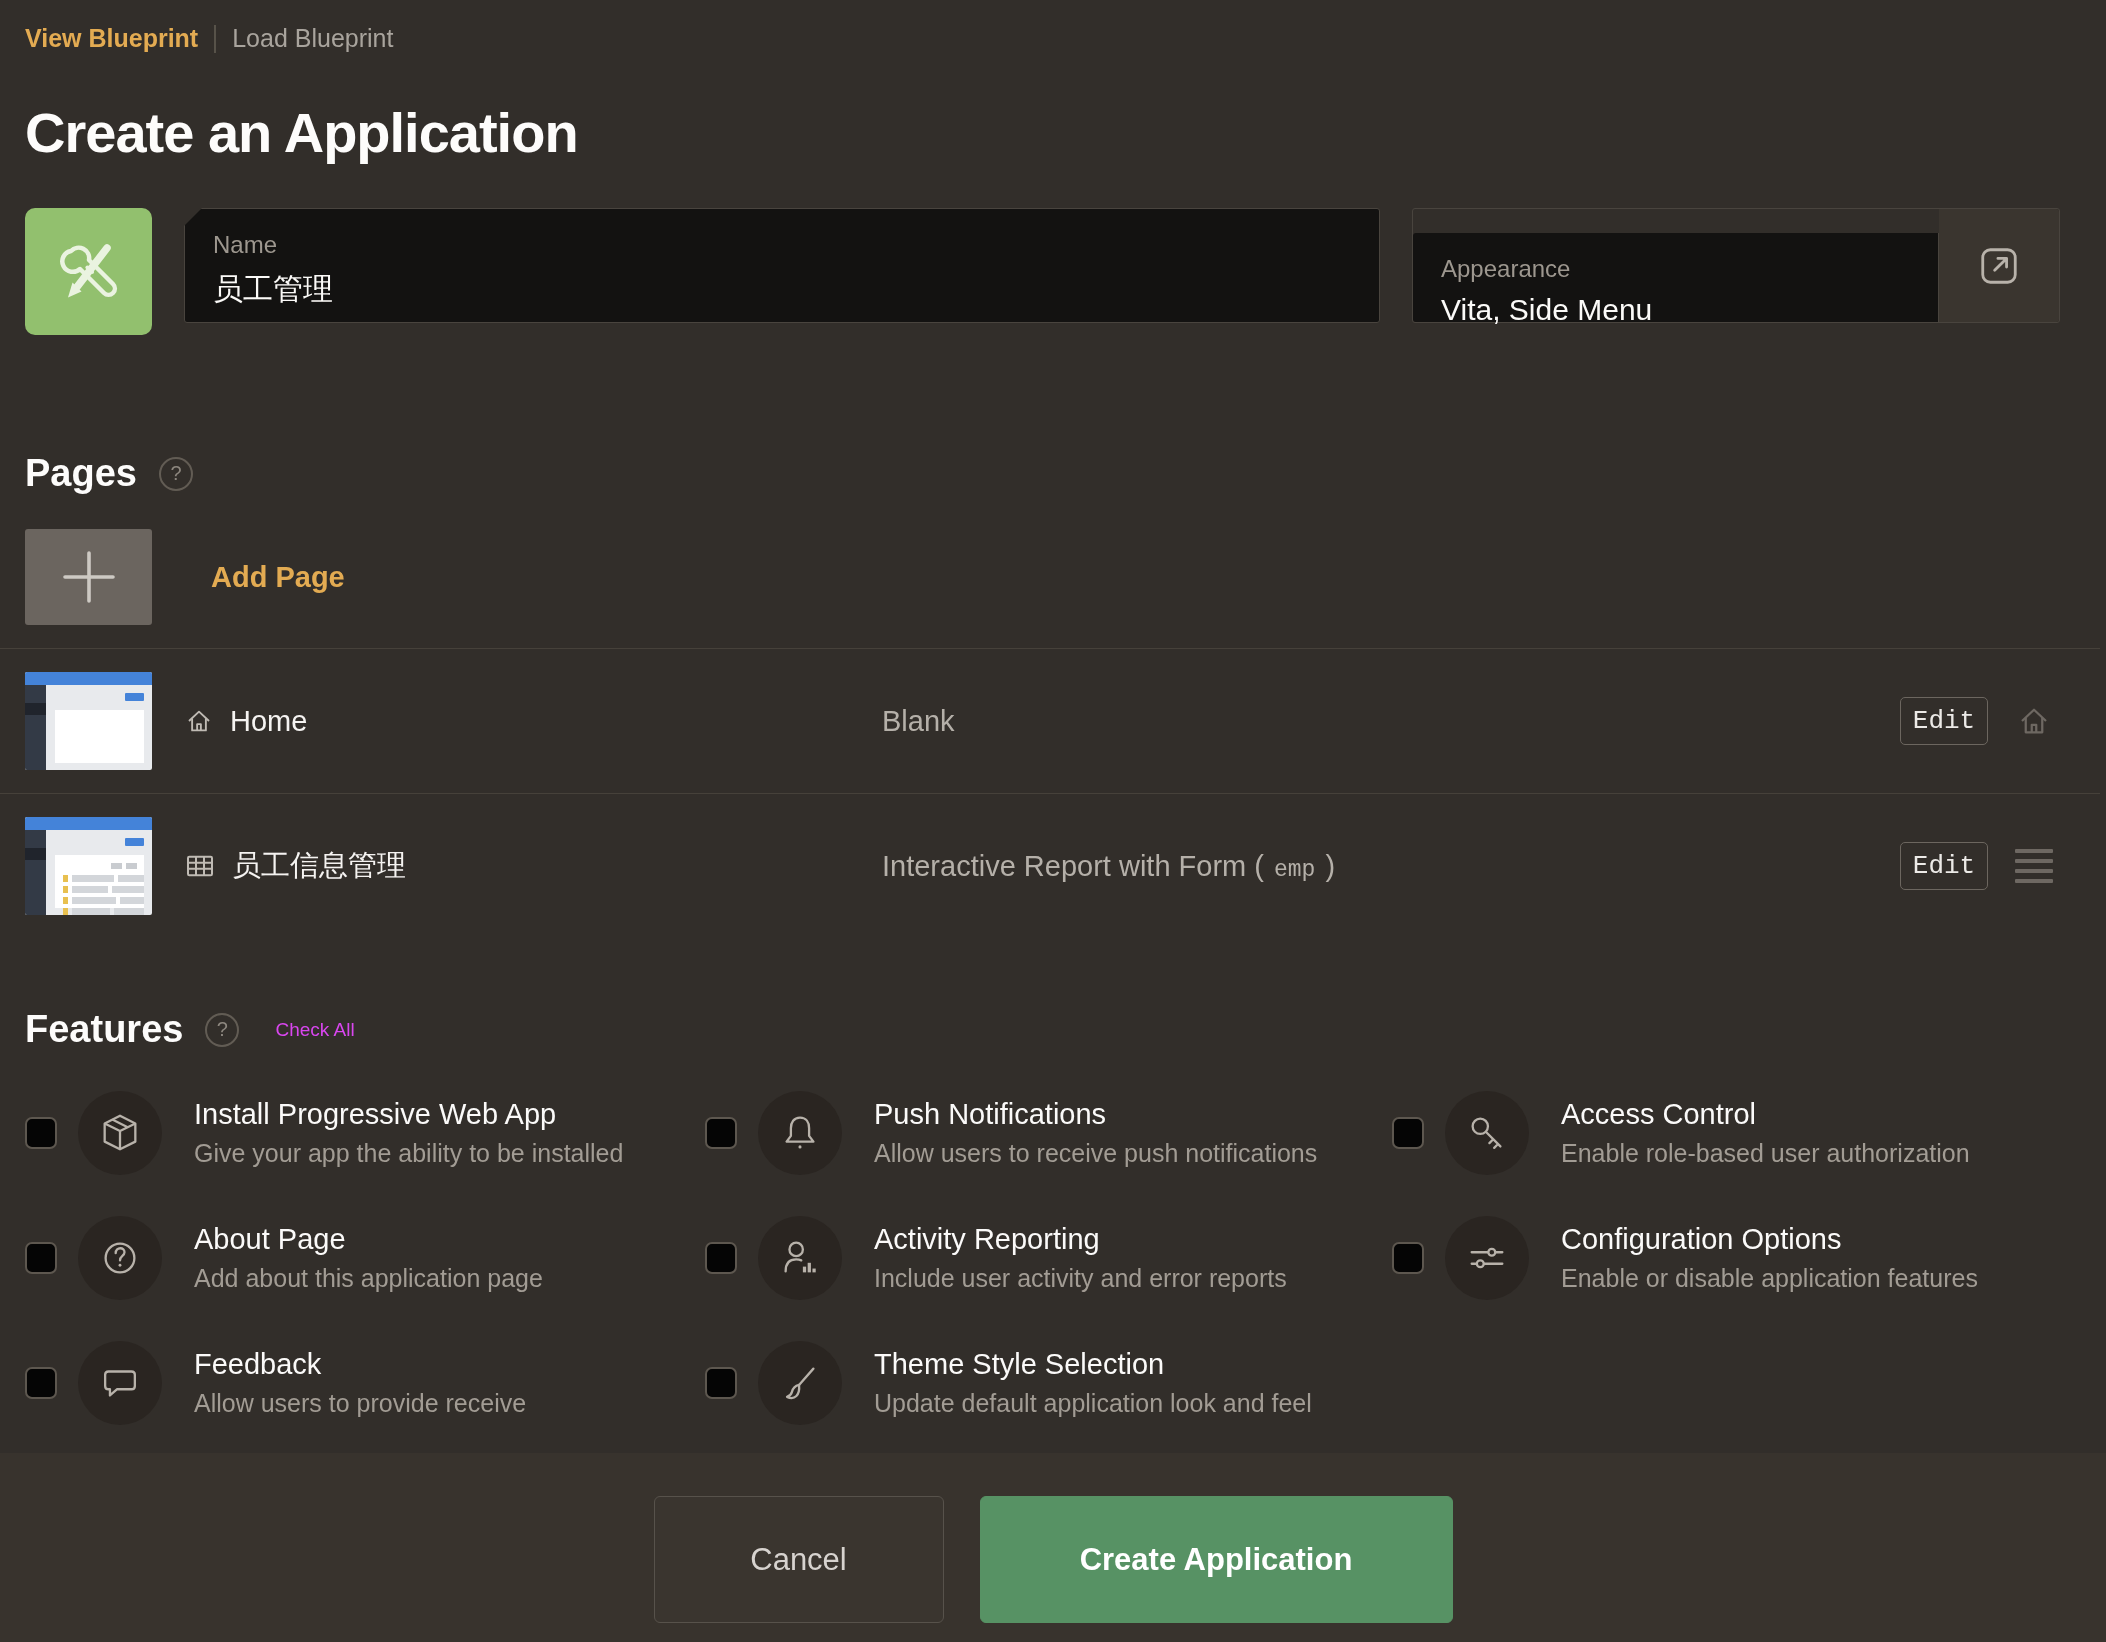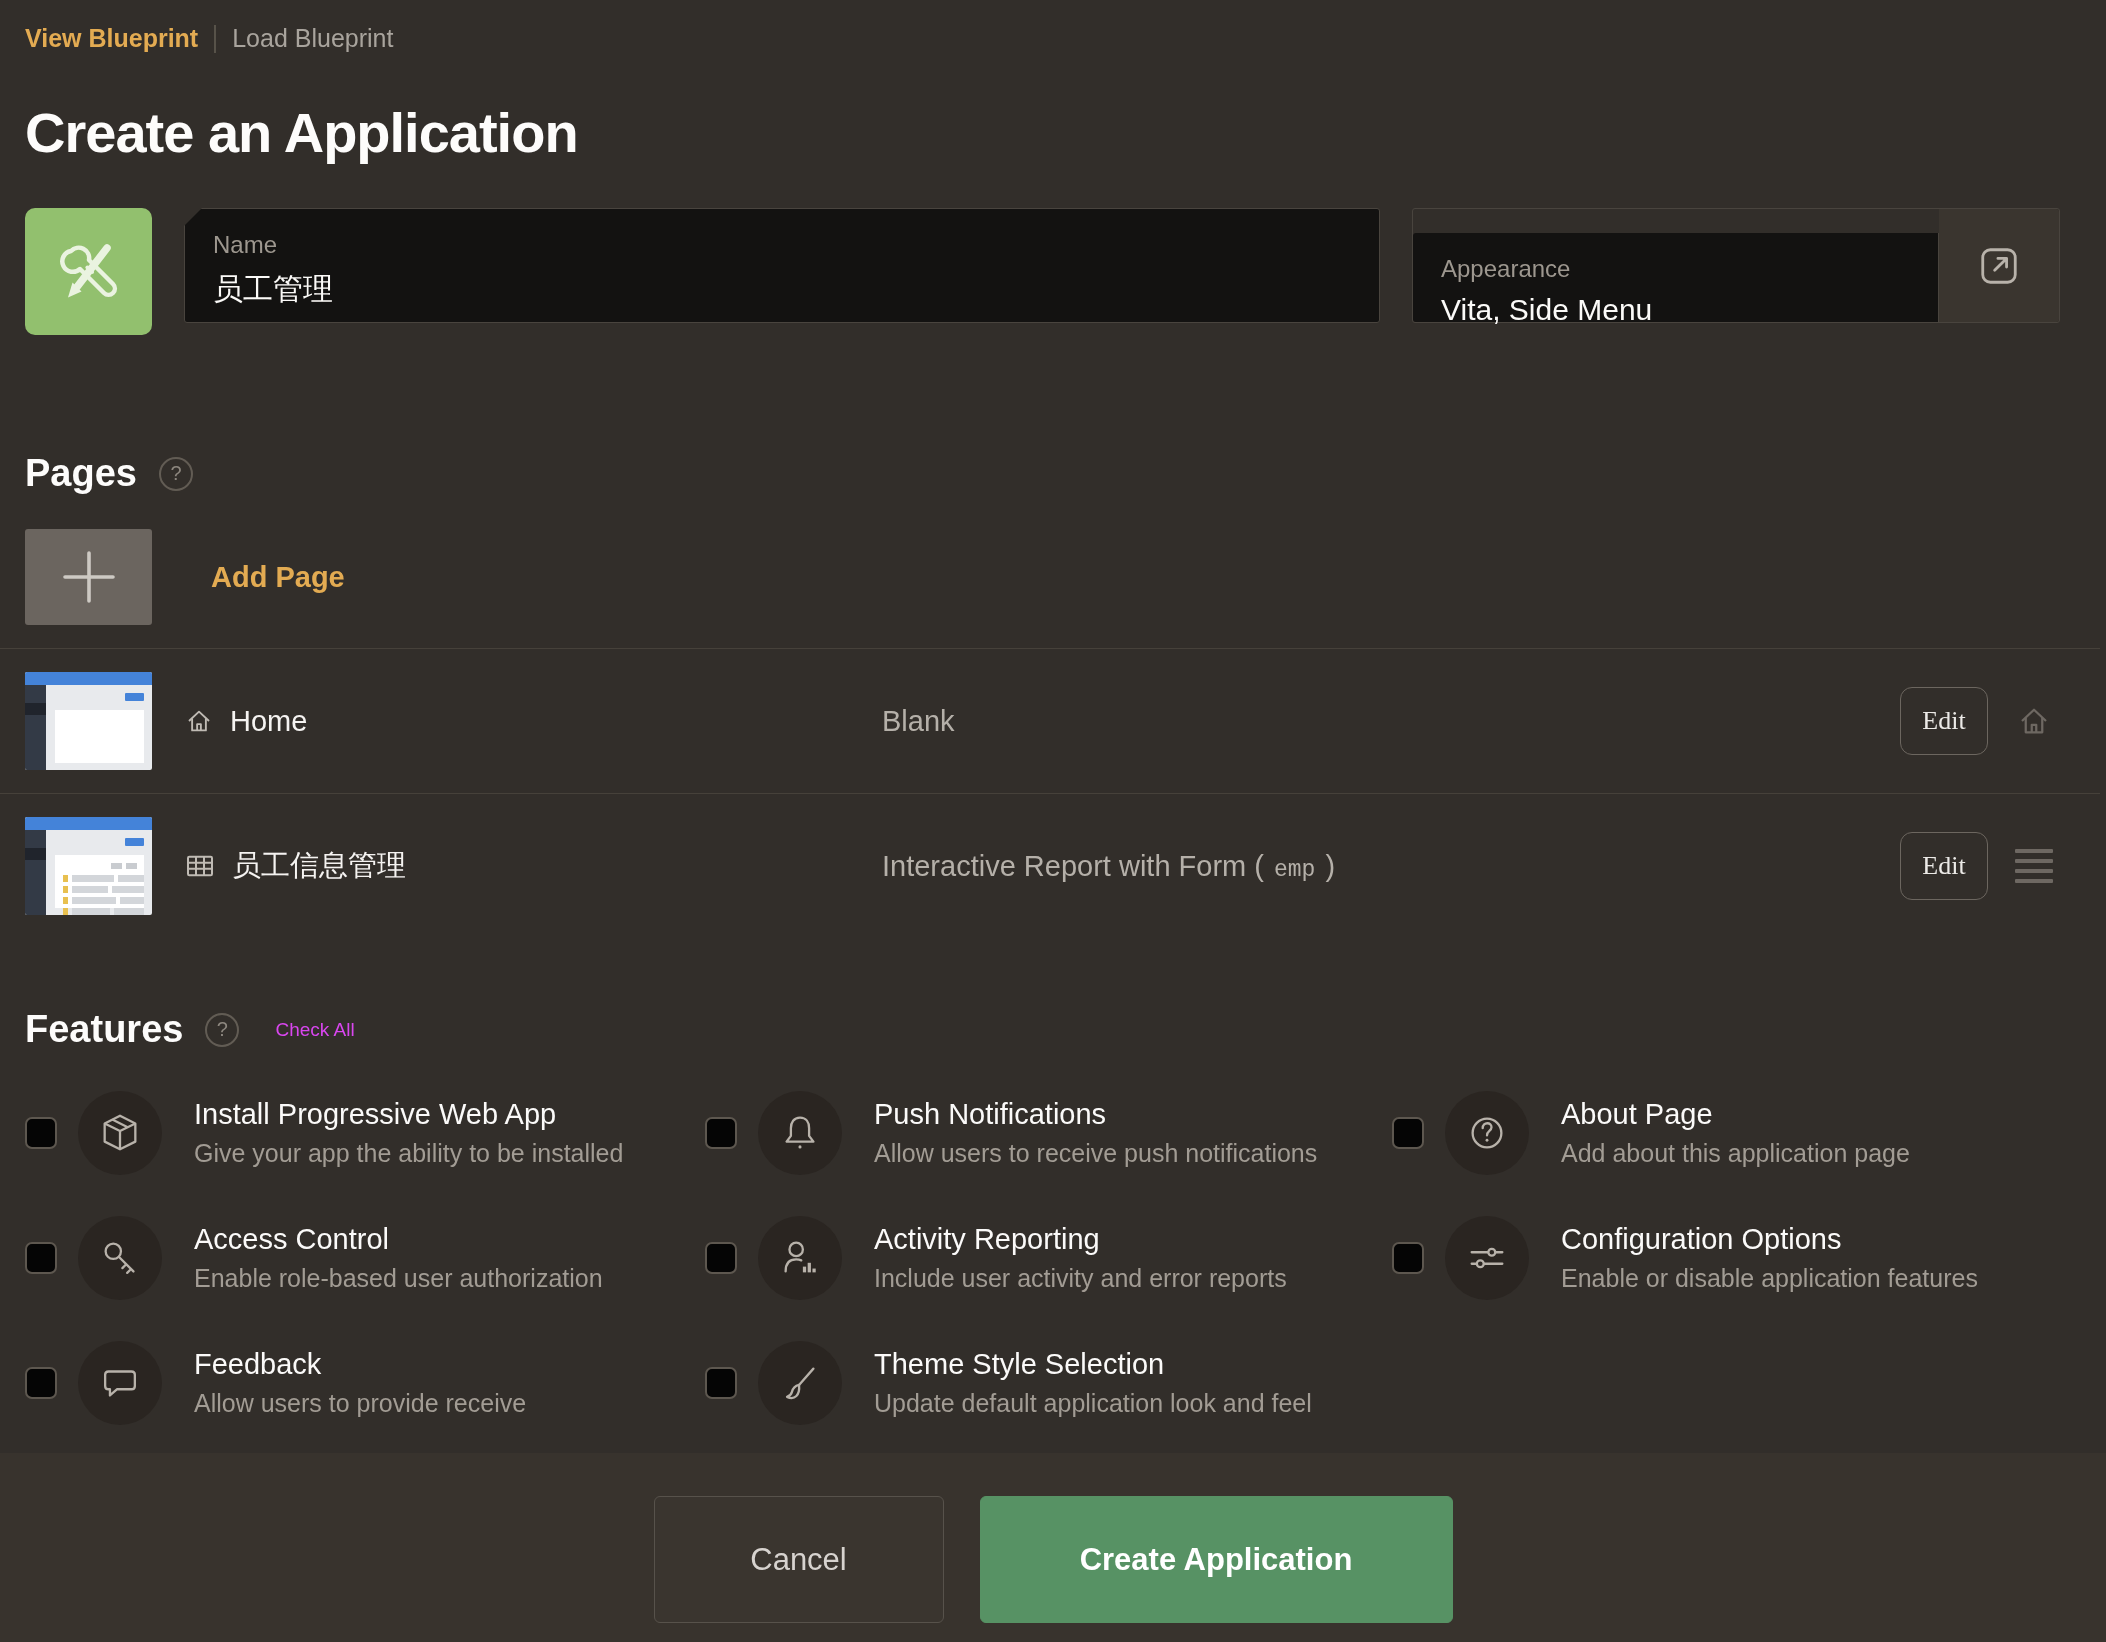--- a/index.html
+++ b/index.html
@@ -48,21 +48,21 @@
   .thumb .side-item { position:absolute; top:31px; left:0; width:21px; height:12px; background:#20242c; }
   .thumb .chrome-btn { position:absolute; top:21px; right:8px; width:19px; height:8px; background:#4483d9; border-radius:1px; }
   .thumb .content { position:absolute; top:38px; left:30px; right:8px; bottom:7px; background:#ffffff; }
   .thumb .rep-chip { position:absolute; top:8px; width:11px; height:6px; background:#c9ccd0; }
   .thumb .rep-line { position:absolute; left:8px; height:7px; display:flex; gap:4px; }
   .thumb .rep-tick { width:5px; height:7px; background:#e8c050; }
   .thumb .rep-bar { height:7px; background:#d3d6da; }
   .row-title { flex:0 0 auto; width:698px; margin-left:32px; display:flex; align-items:center; gap:16px; font-size:29px; color:#f5f3f1; }
   .row-type { flex:1 1 auto; font-size:29px; color:#b5b0a9; display:flex; align-items:baseline; gap:10px; }
   .row-type .code { font-family:"Liberation Mono","DejaVu Sans Mono",monospace; font-size:23px; }
-  .edit-btn { flex:0 0 auto; width:88px; height:68px; border:1px solid #6c665f; border-radius:12px; background:transparent; color:#eceae7; font-size:26px; cursor:pointer; font-family:Liberation Serif, serif; }
+  .edit-btn { flex:0 0 auto; width:88px; height:48px; border:1px solid #6c665f; border-radius:5px; background:transparent; color:#eceae7; font-size:26px; cursor:pointer; font-family:Liberation Mono, monospace; }
   .row-end-icon { flex:0 0 auto; width:40px; margin-left:26px; display:flex; justify-content:center; }
   .drag-handle { display:flex; flex-direction:column; gap:6px; cursor:grab; }
   .drag-handle span { width:38px; height:4px; background:#6e6862; border-radius:1px; }
   
   .features-grid { position:absolute; top:1070px; left:25px; right:30px; display:grid; grid-template-columns:680px 687px 1fr; grid-auto-rows:125px; }
   .feature { display:flex; align-items:center; gap:0; }
   .feature .cb { width:32px; height:32px; background:#050505; border:2px solid #5d574f; border-radius:7px; flex:0 0 auto; cursor:pointer; }
   .feature .circle { width:84px; height:84px; margin-left:21px; background:#2a2521; border-radius:50%; flex:0 0 auto; display:flex; align-items:center; justify-content:center; }
   .feature .ftext { margin-left:32px; }
   .feature .ftitle { font-size:29px; color:#fbfaf9; margin-bottom:8px; }
@@ -258,43 +258,43 @@
     </span>
     <span class="ftext">
       <div class="ftitle">Push Notifications</div>
       <div class="fdesc">Allow users to receive push notifications</div>
     </span>
   </div>
 
   <div class="feature">
     <span class="cb"></span>
     <span class="circle">
+      <svg width="46" height="46" viewBox="0 0 48 48" fill="none" stroke="#b8b2aa" stroke-width="2.4" stroke-linecap="round" stroke-linejoin="round">
+        <circle cx="17" cy="17" r="8"></circle>
+        <path d="M23 23 L38 38 M30.5 30.5 L26.5 34.5 M35.5 35.5 L31.5 39.5"></path>
+      </svg>
+    </span>
+    <span class="ftext">
+      <div class="ftitle">Access Control</div>
+      <div class="fdesc">Enable role-based user authorization</div>
+    </span>
+  </div>
+
+  <div class="feature">
+    <span class="cb"></span>
+    <span class="circle">
       <svg width="46" height="46" viewBox="0 0 48 48" fill="none" stroke="#b8b2aa" stroke-width="2.4" stroke-linecap="round">
         <circle cx="24" cy="24" r="15"></circle>
         <path d="M19.5 19 C19.5 15.5 22 13.8 24.3 13.8 C26.8 13.8 28.7 15.6 28.7 18 C28.7 22 24 21.8 24 26.5"></path>
         <circle cx="24" cy="31.5" r="1.5" fill="#b8b2aa" stroke="none"></circle>
       </svg>
     </span>
     <span class="ftext">
       <div class="ftitle">About Page</div>
       <div class="fdesc">Add about this application page</div>
-    </span>
-  </div>
-
-  <div class="feature">
-    <span class="cb"></span>
-    <span class="circle">
-      <svg width="46" height="46" viewBox="0 0 48 48" fill="none" stroke="#b8b2aa" stroke-width="2.4" stroke-linecap="round" stroke-linejoin="round">
-        <circle cx="17" cy="17" r="8"></circle>
-        <path d="M23 23 L38 38 M30.5 30.5 L26.5 34.5 M35.5 35.5 L31.5 39.5"></path>
-      </svg>
-    </span>
-    <span class="ftext">
-      <div class="ftitle">Access Control</div>
-      <div class="fdesc">Enable role-based user authorization</div>
     </span>
   </div>
 
   <div class="feature">
     <span class="cb"></span>
     <span class="circle">
       <svg width="46" height="46" viewBox="0 0 48 48" fill="none" stroke="#b8b2aa" stroke-width="2.4" stroke-linecap="round">
         <circle cx="20" cy="15" r="7"></circle>
         <path d="M9 38 C9 29 13 25.5 20 25.5 C22 25.5 23.8 25.8 25.3 26.5"></path>
         <rect x="27" y="33" width="3.4" height="6" fill="#b8b2aa" stroke="none"></rect>

